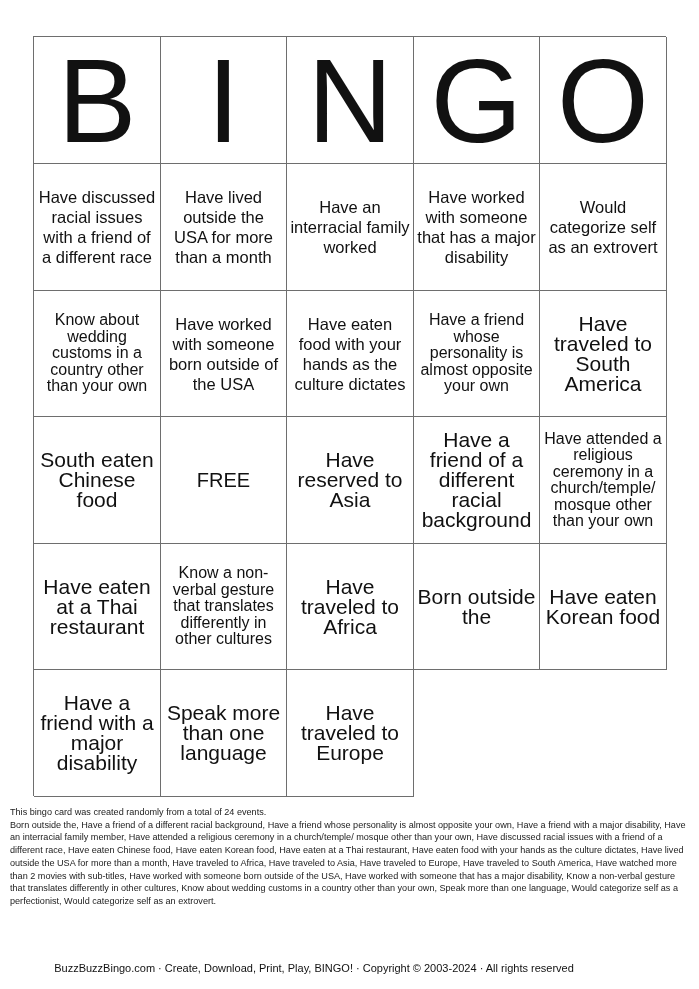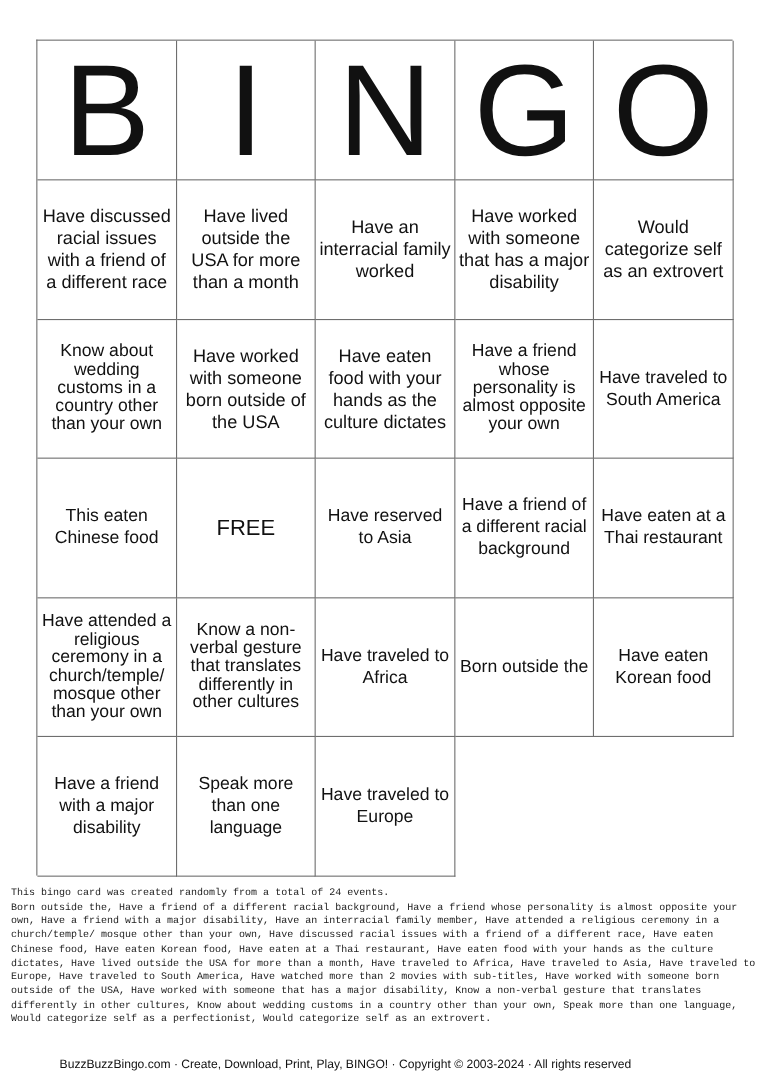--- a/index.html
+++ b/index.html
@@ -40,35 +40,35 @@
       line-height: 1.2;
       color: #111;
     }
     .cell.header {
       font-size: 118px;
       line-height: 1;
       font-weight: normal;
       padding: 0;
     }
     .cell.header span { position: relative; top: 1px; }
-    .fs-lg { font-size: 16px; line-height: 20px; }
+    .fs-lg { font-size: 21px; line-height: 20px; }
     .fs-md { font-size: 16.5px; line-height: 20px; }
     .fs-sm { font-size: 16px; line-height: 16.5px; }
     .fs-free { font-size: 20px; }
 
     .notes {
       position: absolute;
       left: 10px;
       top: 806px;
       width: 680px;
       font-size: 9.1px;
       line-height: 12.7px;
       color: #222;
     }
-    .notes p { margin: 0; font-family: Liberation Mono, monospace; }
+    .notes p { margin: 0; }
     .footer {
       position: absolute;
       left: 0;
       top: 962px;
       width: 628px;
       text-align: center;
       font-size: 11px;
       color: #111;
     }
   </style>
@@ -98,27 +98,27 @@
   <div class="cell fs-md">Have an interracial family worked</div>
   <div class="cell fs-md">Have worked with someone that has a major disability</div>
 
   <div class="cell fs-md">Would categorize self as an extrovert</div>
   <div class="cell fs-sm">Know about wedding customs in a country other than your own</div>
   <div class="cell fs-md">Have worked with someone born outside of the USA</div>
   <div class="cell fs-md">Have eaten food with your hands as the culture dictates</div>
   <div class="cell fs-sm">Have a friend whose personality is almost opposite your own</div>
 
   <div class="cell fs-lg">Have traveled to South America</div>
-  <div class="cell fs-lg">This eaten Chinese food</div>
+  <div class="cell fs-lg">South eaten Chinese food</div>
   <div class="cell fs-free">FREE</div>
   <div class="cell fs-lg">Have reserved to Asia</div>
   <div class="cell fs-lg">Have a friend of a different racial background</div>
 
+  <div class="cell fs-sm">Have attended a religious ceremony in a church/temple/ mosque other than your own</div>
   <div class="cell fs-lg">Have eaten at a Thai restaurant</div>
-  <div class="cell fs-sm">Have attended a religious ceremony in a church/temple/ mosque other than your own</div>
   <div class="cell fs-sm">Know a non-verbal gesture that translates differently in other cultures</div>
   <div class="cell fs-lg">Have traveled to Africa</div>
   <div class="cell fs-lg">Born outside the</div>
 
   <div class="cell fs-lg">Have eaten Korean food</div>
   <div class="cell fs-lg">Have a friend with a major disability</div>
   <div class="cell fs-lg">Speak more than one language</div>
   <div class="cell fs-lg">Have traveled to Europe</div>
 </div>
 

